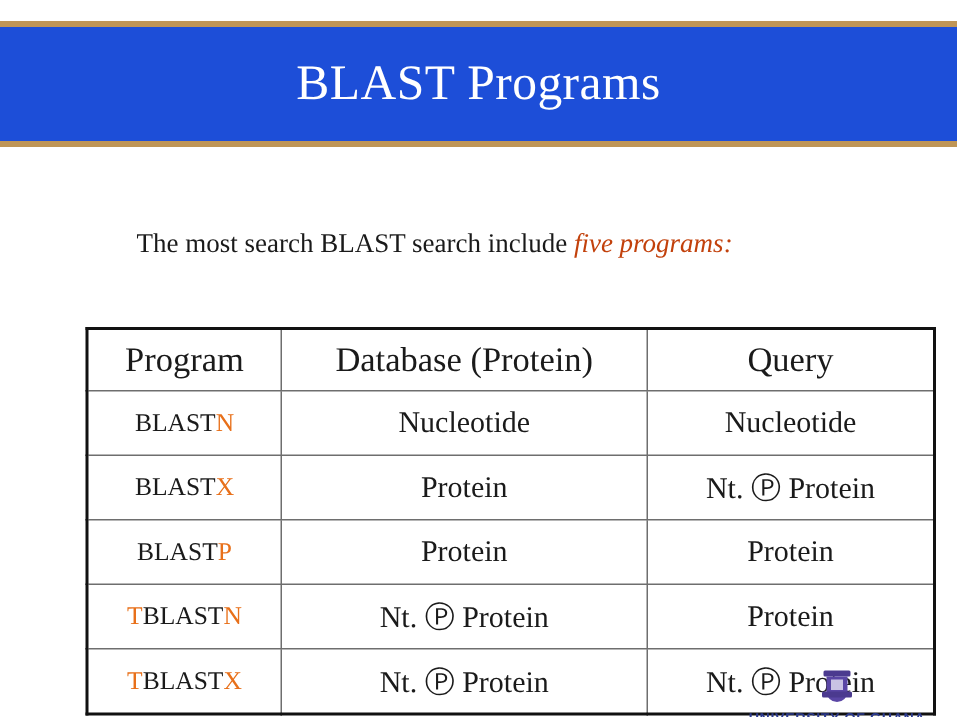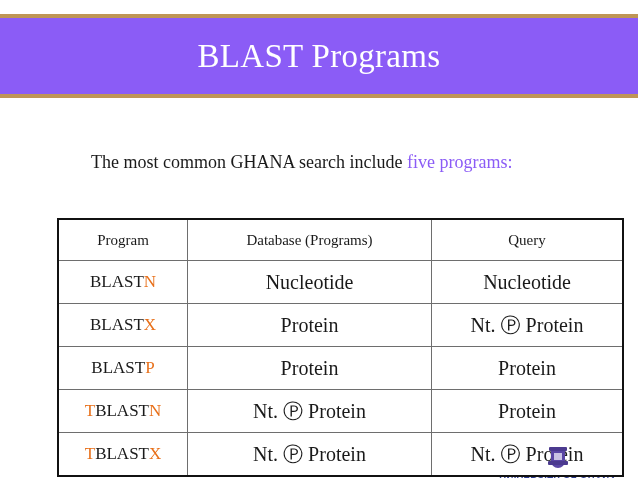--- a/index.html
+++ b/index.html
@@ -32,21 +32,21 @@
     background: #bf9556;
   }
   .banner-rule.top { top: 0; }
   .banner-rule.bottom { bottom: 0; }
   #title-band {
     position: absolute;
     left: 0;
     top: 4px;
     width: 638px;
     height: 76px;
-    background: #8b5cf6;
+    background: #1d4ed8;
     display: flex;
     align-items: center;
     justify-content: center;
   }
   #title-text {
     color: #ffffff;
     font-size: 33px;
     line-height: 1;
     letter-spacing: 0.3px;
     white-space: nowrap;
@@ -55,21 +55,22 @@
   
   #subtitle {
     position: absolute;
     left: 91px;
     top: 152px;
     font-size: 18px;
     color: #1a1a1a;
     white-space: nowrap;
   }
   #subtitle .accent {
-    color: #8b5cf6;
+    color: #c2410c;
+    font-style: italic;
   }
 
   
   #program-table {
     position: absolute;
     left: 57px;
     top: 218px;
     width: 563px;
     border-collapse: collapse;
     border: 2px solid #111111;
@@ -82,21 +83,21 @@
     vertical-align: middle;
     color: #1a1a1a;
     padding: 0;
   }
   #program-table td.col-program { width: 128px; }
   #program-table td.col-database { width: 243px; }
   #program-table td.col-query    { width: 190px; }
 
   #program-table tr.header-row td {
     height: 40px;
-    font-size: 15px;
+    font-size: 23px;
   }
   #program-table tr.data-row td {
     height: 42px;
   }
   #program-table tr.data-row td.col-program {
     font-size: 17px;
   }
   #program-table tr.data-row td.col-database,
   #program-table tr.data-row td.col-query {
     font-size: 20px;
@@ -136,27 +137,27 @@
 <body>
 
 <div id="title-banner">
   <div class="banner-rule top"></div>
   <div id="title-band">
     <div id="title-text">BLAST Programs</div>
   </div>
   <div class="banner-rule bottom"></div>
 </div>
 
-<div id="subtitle"><span>The most common GHANA search include </span><span class="accent">five programs:</span></div>
+<div id="subtitle"><span>The most search BLAST search include </span><span class="accent">five programs:</span></div>
 
 <table id="program-table">
   <tbody>
     <tr class="header-row">
       <td class="col-program">Program</td>
-      <td class="col-database">Database (Programs)</td>
+      <td class="col-database">Database (Protein)</td>
       <td class="col-query">Query</td>
     </tr>
 
     <tr class="data-row">
       <td class="col-program"><span class="orange"></span><span>BLAST</span><span class="orange">N</span></td>
       <td class="col-database">Nucleotide</td>
       <td class="col-query">Nucleotide</td>
     </tr>
 
     <tr class="data-row">

